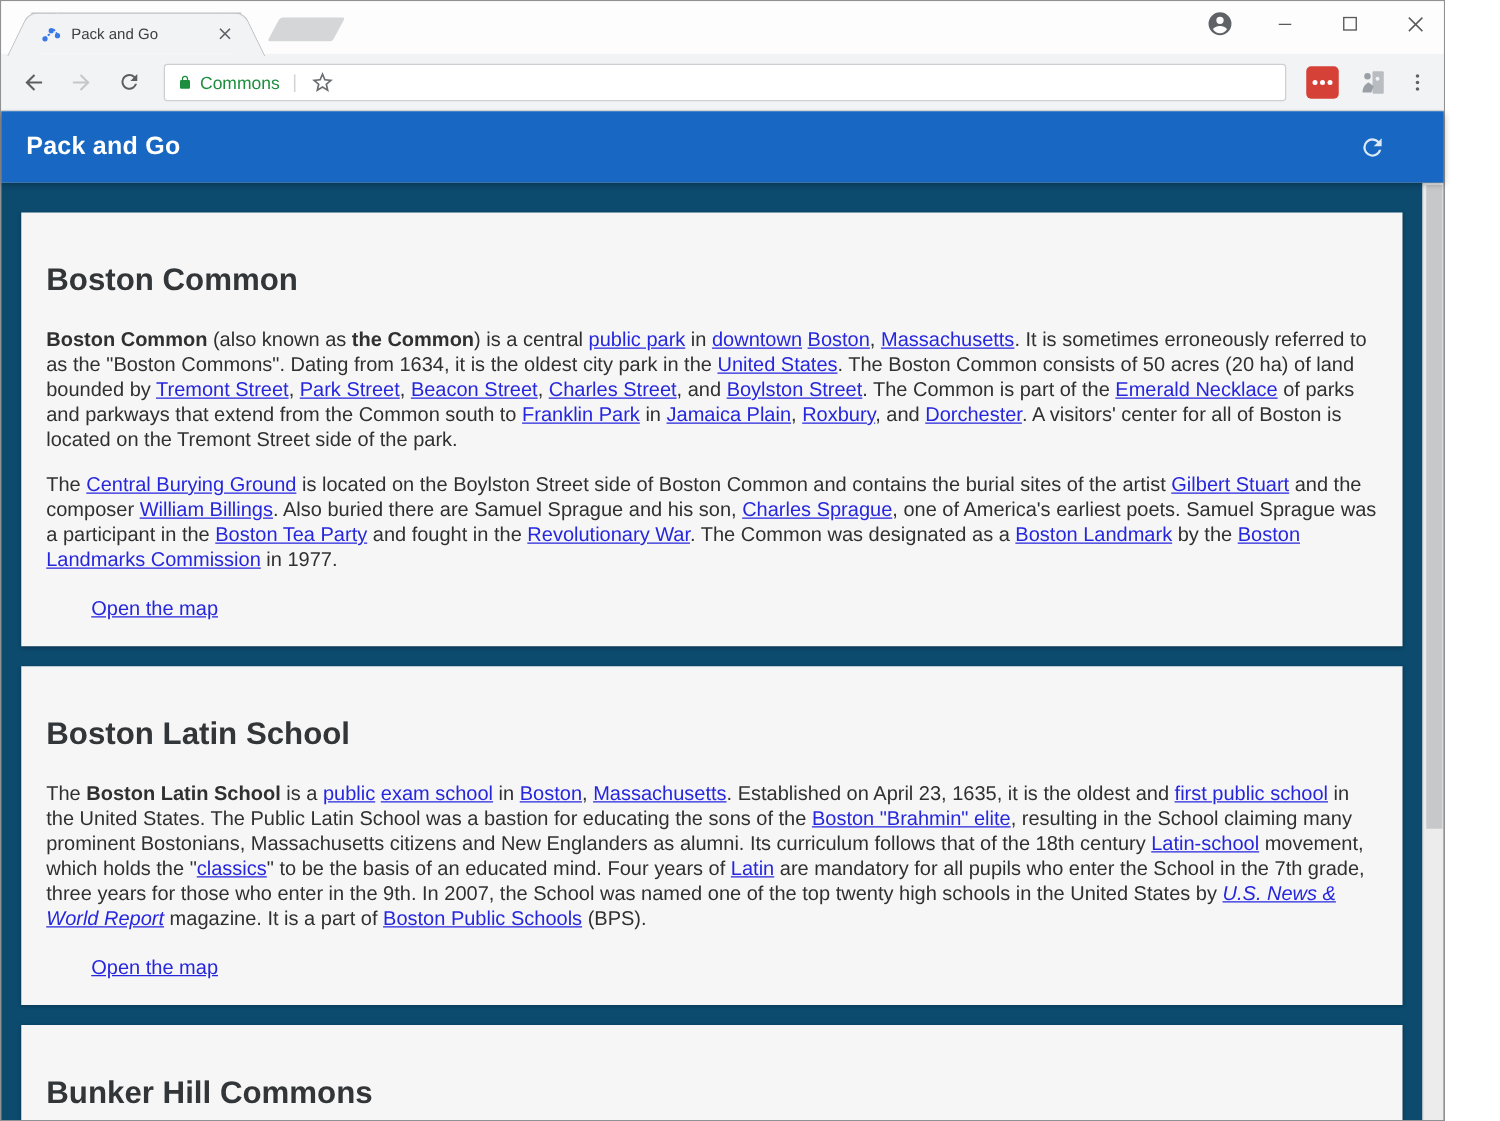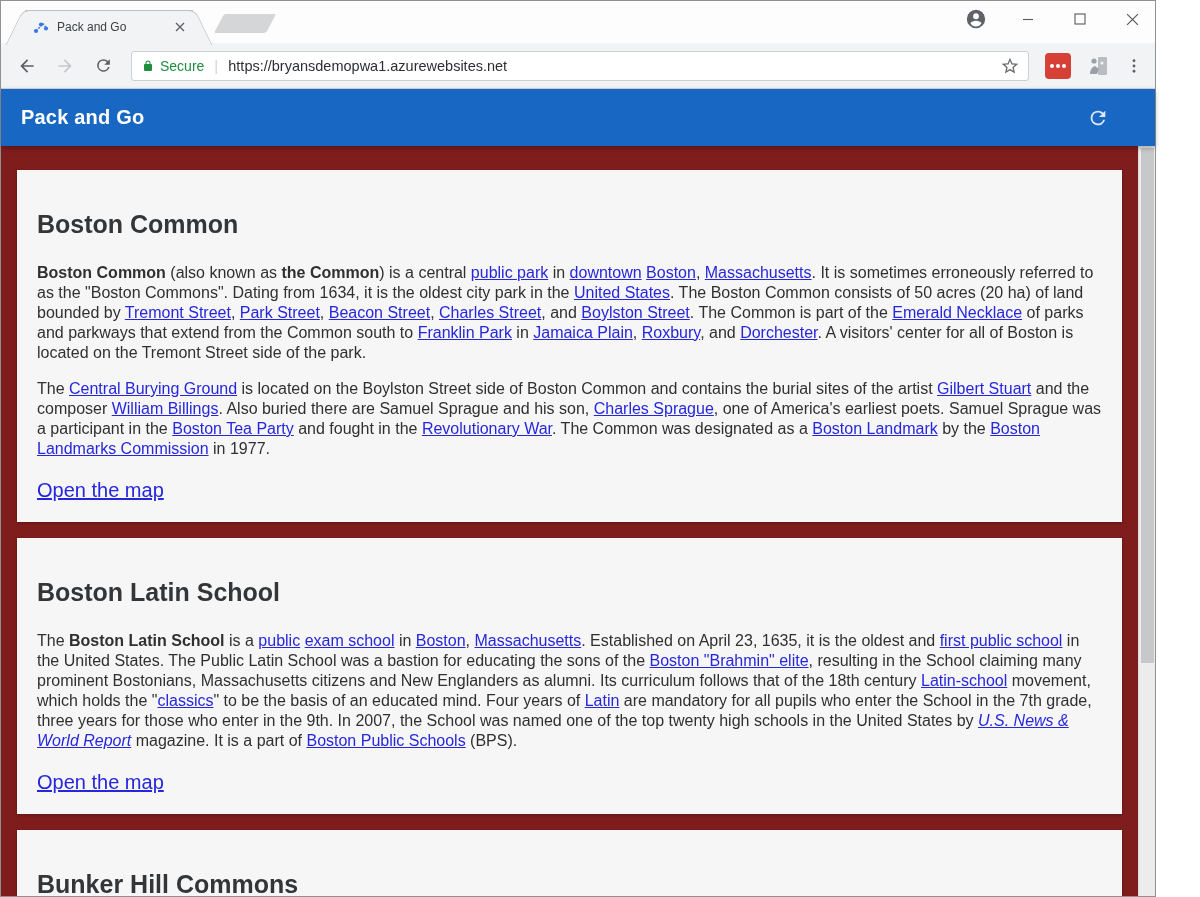--- a/index.html
+++ b/index.html
@@ -34,29 +34,29 @@
   .ext-red i { width:4px; height:4px; background:#fff; border-radius:50%; display:block; }
   .ext-gray { width:26px; height:26px; margin:0 4px; display:flex; align-items:center; justify-content:center; }
 
   
   .app-header { height:57px; background:var(--accent,#1767c3); color:#fff; display:flex; align-items:center;
                 padding:0 20px; box-shadow:0 2px 5px rgba(0,0,0,.3); position:relative; z-index:2; flex:0 0 auto; }
   .app-title { font-size:20px; font-weight:bold; letter-spacing:.2px; }
   .app-refresh { margin-left:auto; margin-right:26px; opacity:.85; display:flex; }
 
   
-  .content { position:relative; flex:1; background:#7f1d1d; overflow:hidden;padding-left:48px; }
+  .content { position:relative; flex:1; background:#0c4a6e; overflow:hidden;padding-left:48px; }
   .cards { position:absolute; left:0; top:0; right:17px; bottom:0; padding:24px 16px 0 16px; overflow:hidden; }
   .card { background:#f6f6f6; box-shadow:0 1px 3px rgba(0,0,0,.28); padding:12px 20px 20px 20px; margin-bottom:16px; }
   .card-title { font-size:25px; font-weight:bold; color:#333638; margin:28px 0 24px 0; }
   .card p { font-size:16px; line-height:20px; color:#303030; margin-bottom:16px; }
   .card a { color:var(--link,#2626dd); text-decoration:underline; }
   .card a.em { font-style:italic; }
   .card b { font-weight:bold; color:#303030; }
-  .open-map { display:inline-block; font-size:20px; margin-top:4px; }
+  .open-map { display:inline-block; font-size:16px; margin-top:4px;margin-left:36px; }
 
   
   .scrollbar { position:absolute; top:0; right:0; bottom:0; width:17px; background:#ececed; border-left:1px solid #dcdddf; }
   .scroll-thumb { position:absolute; top:2px; left:2px; width:13px; height:515px; background:#c6c8ca; }
 </style>
 </head>
 <body>
 
 <div class="window">
 
@@ -117,23 +117,22 @@
       <svg width="19" height="19" viewBox="0 0 24 24">
           <path fill="#5c5f62" d="M17.65 6.35A7.96 7.96 0 0 0 12 4a8 8 0 1 0 7.73 10h-2.08A6 6 0 1 1 12 6c1.66 0 3.14.69 4.22 1.78L13 11h7V4l-2.35 2.35z"></path>
         </svg>
     </span>
     <div class="omnibox">
       <span style="display:flex;">
         <svg width="12" height="14" viewBox="0 0 24 24">
             <path fill="#1e8e3e" d="M18 8h-1V6a5 5 0 0 0-10 0v2H6a2 2 0 0 0-2 2v10a2 2 0 0 0 2 2h12a2 2 0 0 0 2-2V10a2 2 0 0 0-2-2zM9 6a3 3 0 0 1 6 0v2H9V6z"></path>
           </svg>
       </span>
-      <span class="secure-label">Secure</span>
+      <span class="secure-label">Commons</span>
       <span class="omni-sep">|</span>
-      <span class="omni-url">https://bryansdemopwa1.azurewebsites.net</span>
       <span style="display:flex;">
         <svg width="20" height="20" viewBox="0 0 24 24">
             <path fill="#6b6e71" d="M22 9.24l-7.19-.62L12 2 9.19 8.63 2 9.24l5.46 4.73L5.82 21 12 17.27 18.18 21l-1.63-7.03L22 9.24zM12 15.4l-3.76 2.27 1-4.28-3.32-2.88 4.38-.38L12 6.1l1.71 4.04 4.38.38-3.32 2.88 1 4.28L12 15.4z"></path>
           </svg>
       </span>
     </div>
     <span class="ext-red">
         <i></i>
         <i></i>
         <i></i>

